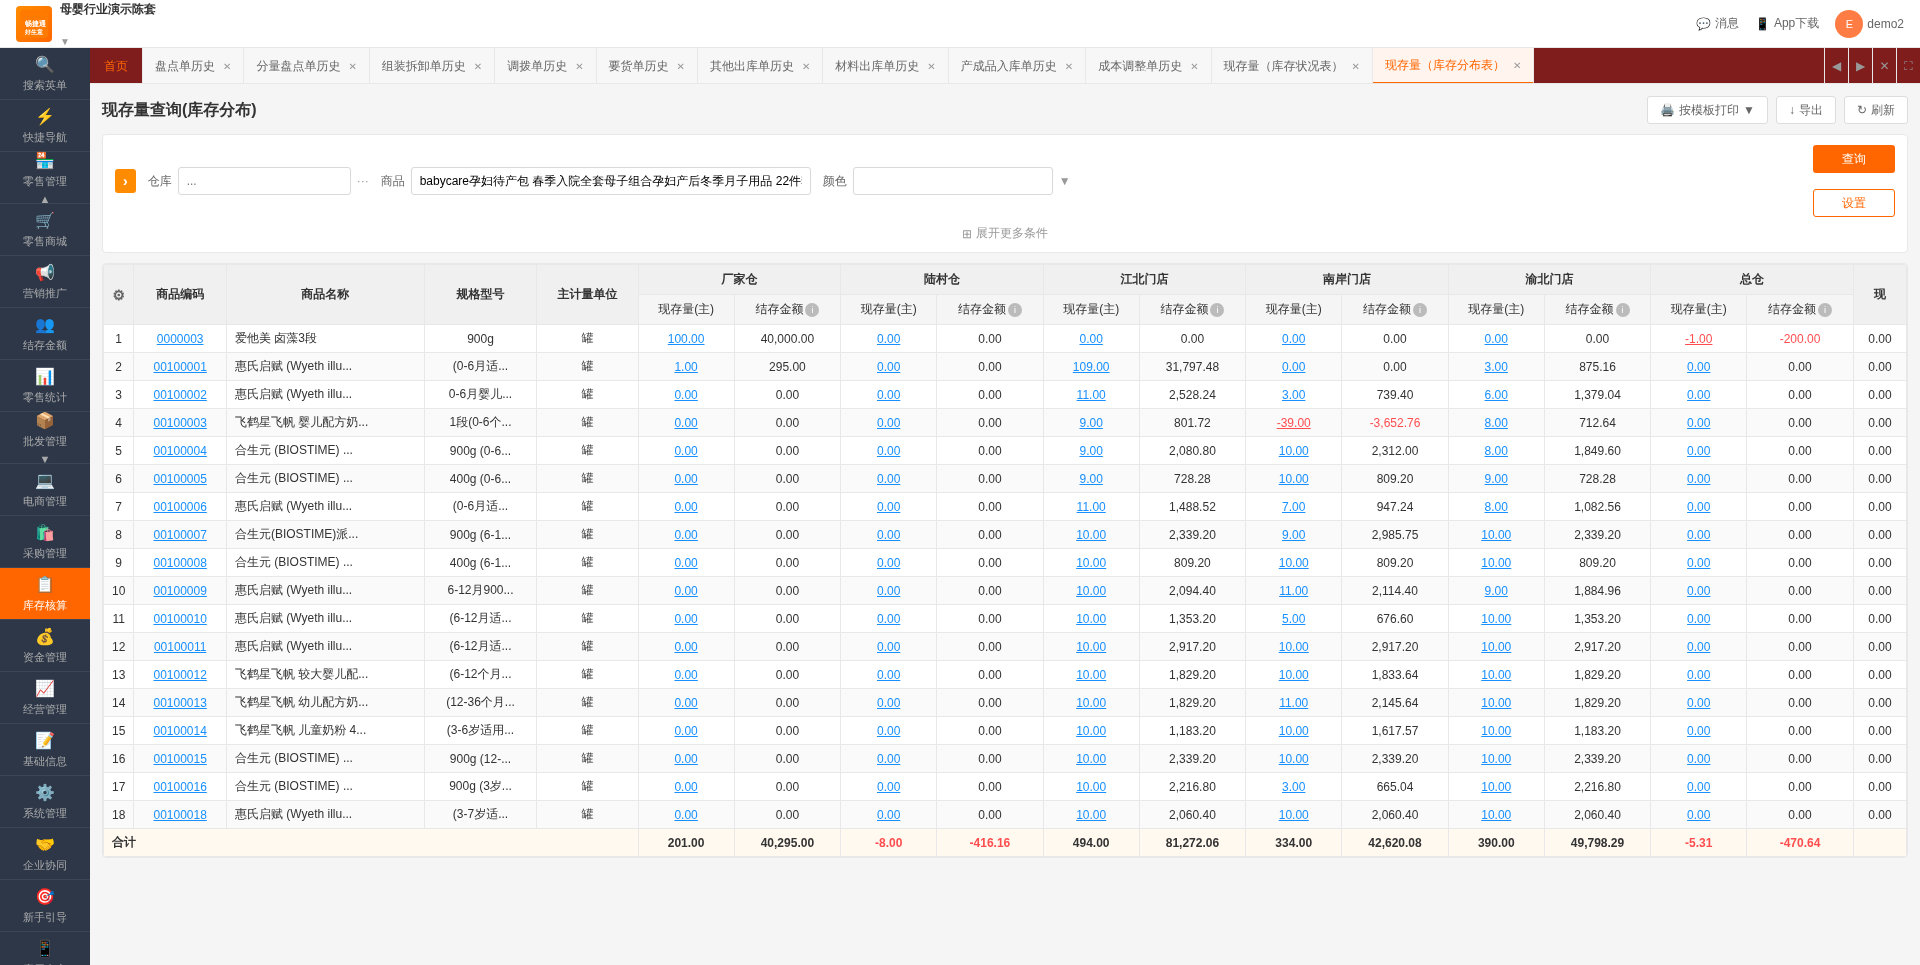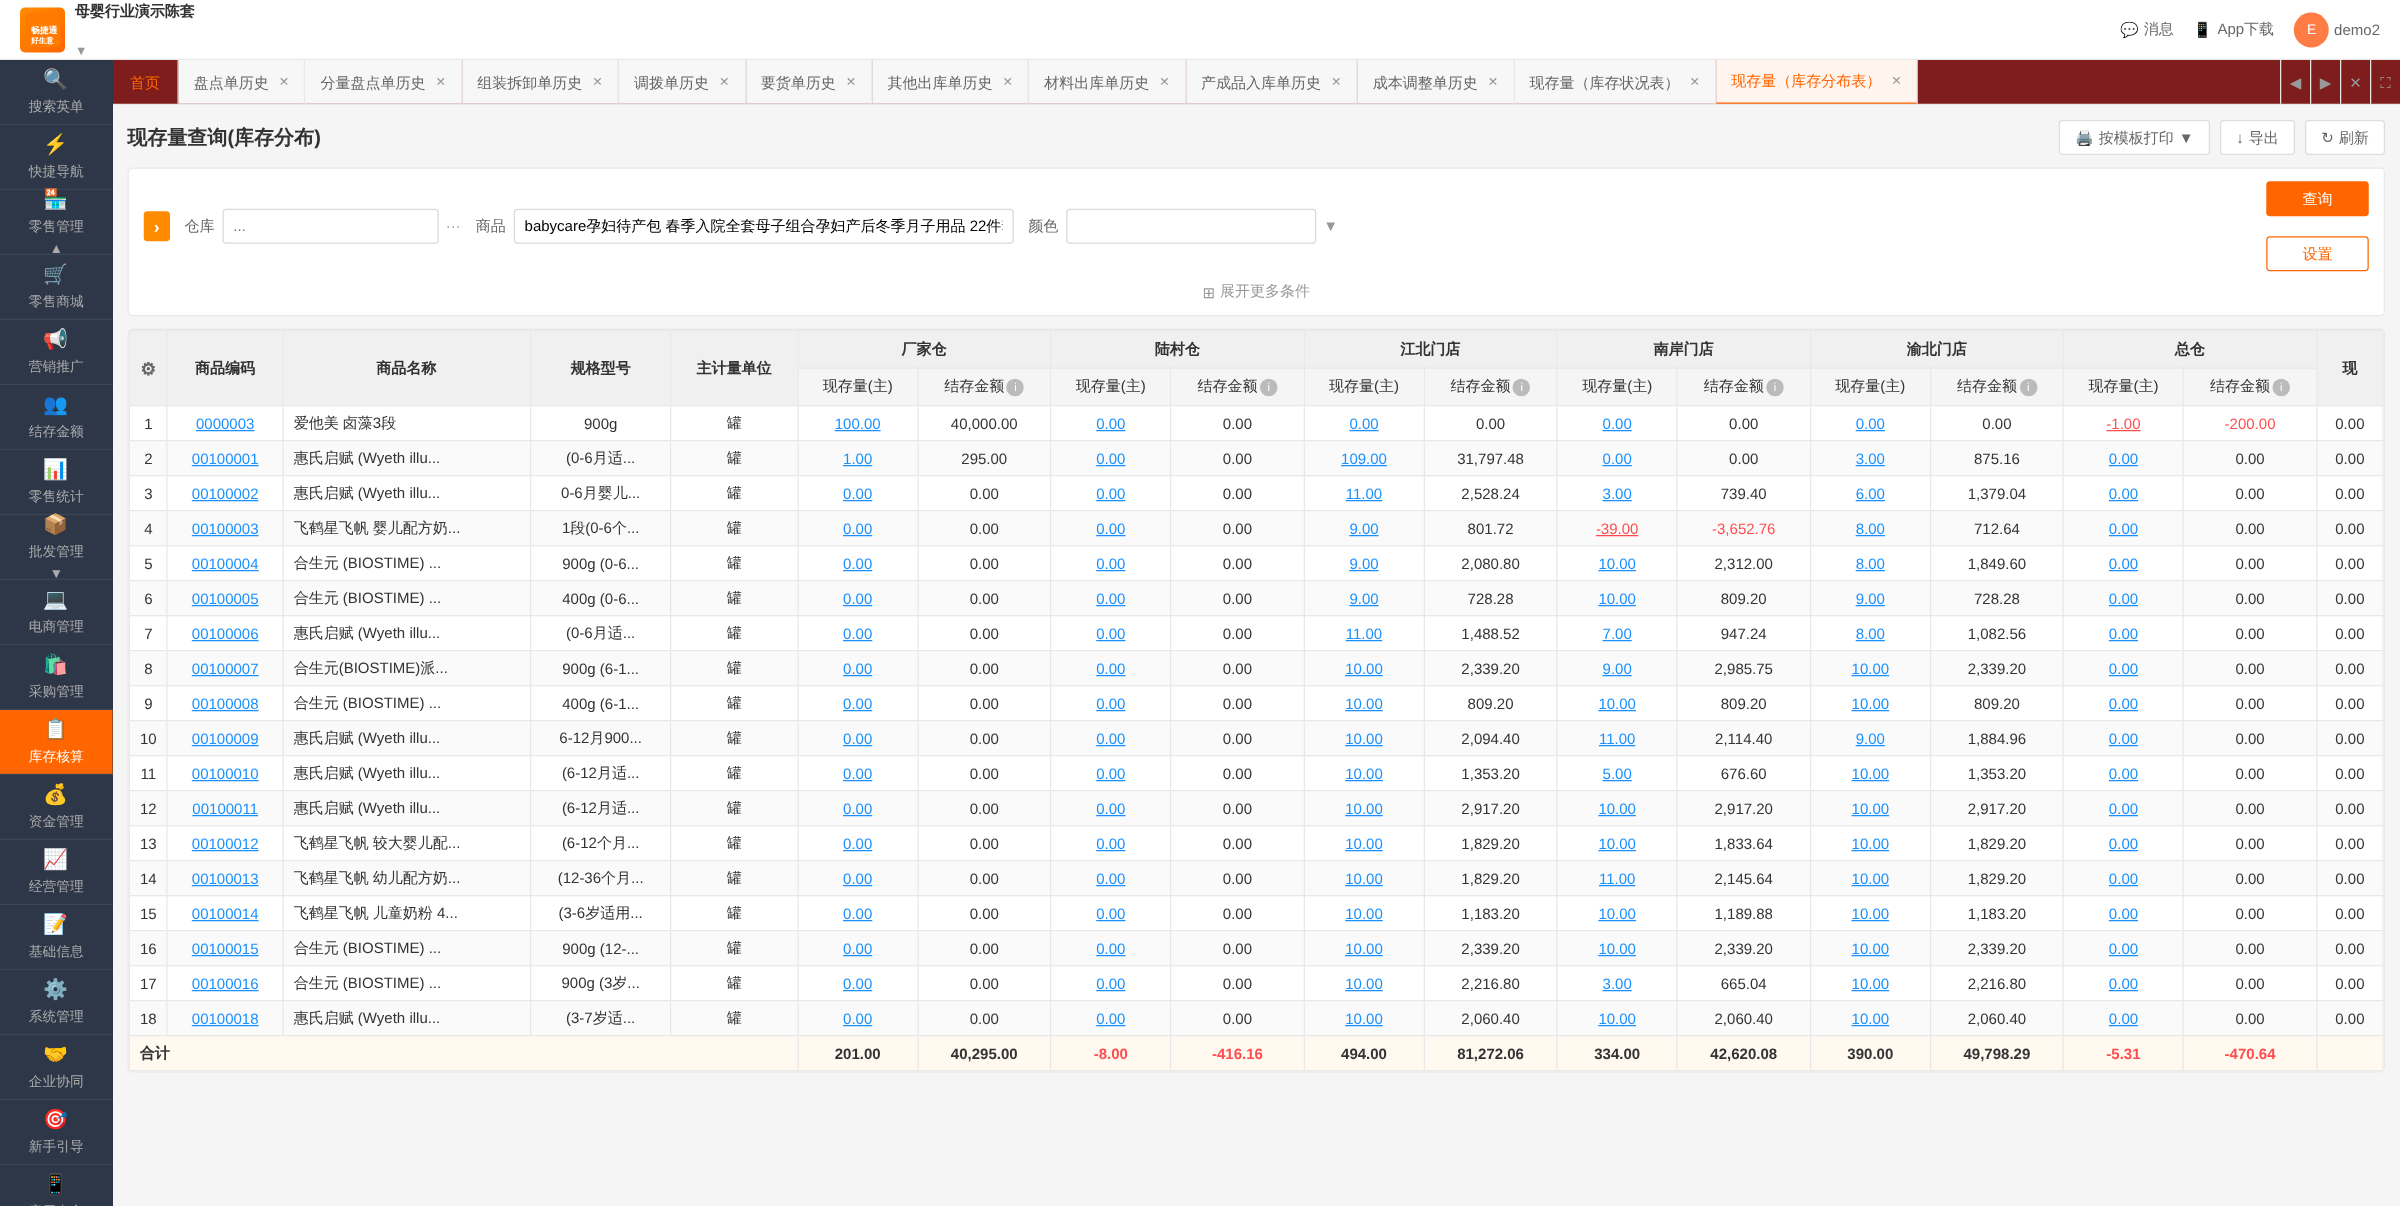--- a/index.html
+++ b/index.html
@@ -881,21 +881,21 @@
     <td class="text-left">飞鹤星飞帆 儿童奶粉 4...</td>
     <td>(3-6岁适用...</td>
     <td>罐</td>
     <td class="text-link">0.00</td>
     <td>0.00</td>
     <td class="text-link">0.00</td>
     <td>0.00</td>
     <td class="text-link">10.00</td>
     <td>1,183.20</td>
     <td class="text-link ">10.00</td>
-    <td class="">1,189.88</td>
+    <td class="">1,617.57</td>
     <td class="text-link">10.00</td>
     <td>1,183.20</td>
     <td class="text-link ">0.00</td>
     <td class="">0.00</td>
     <td>0.00</td>
   </tr>
           <tr>
     <td>16</td>
     <td class="text-link">00100015</td>
     <td class="text-left">合生元 (BIOSTIME) ...</td>

